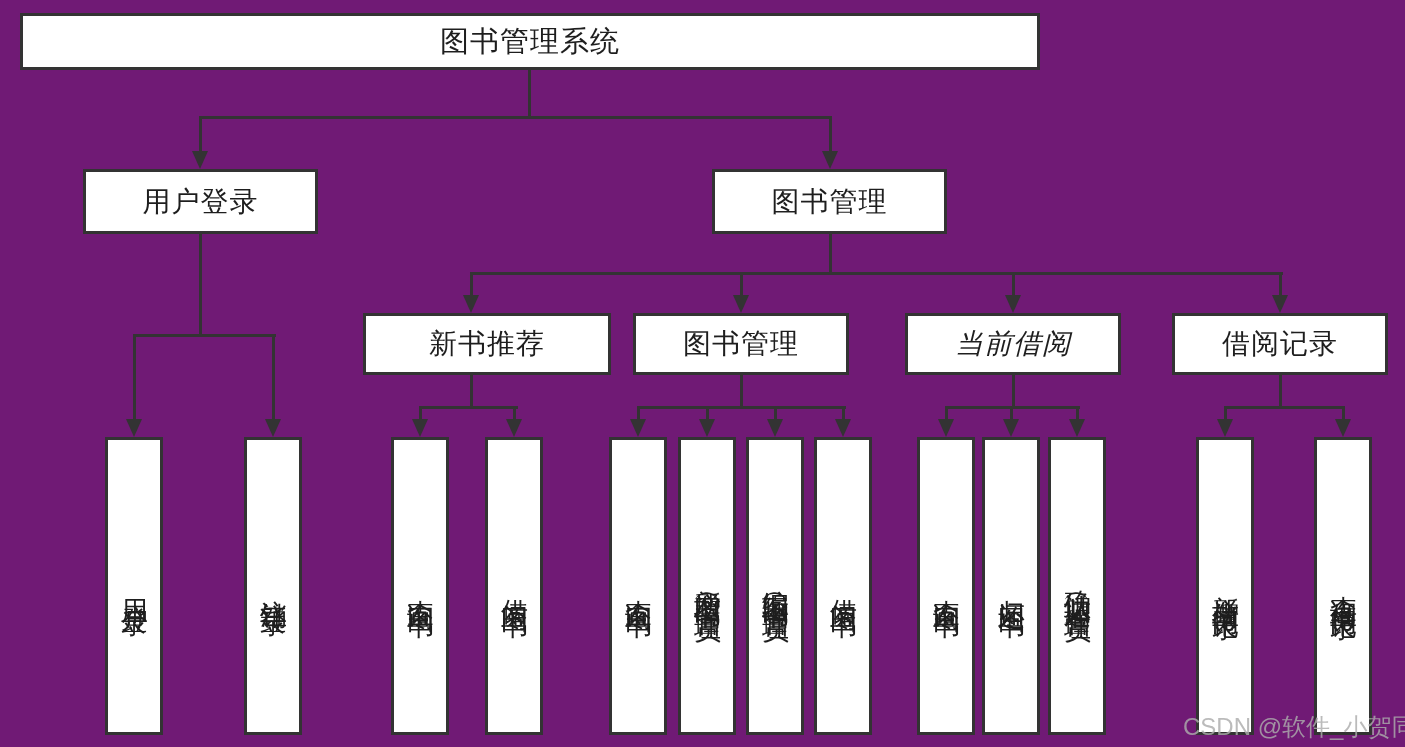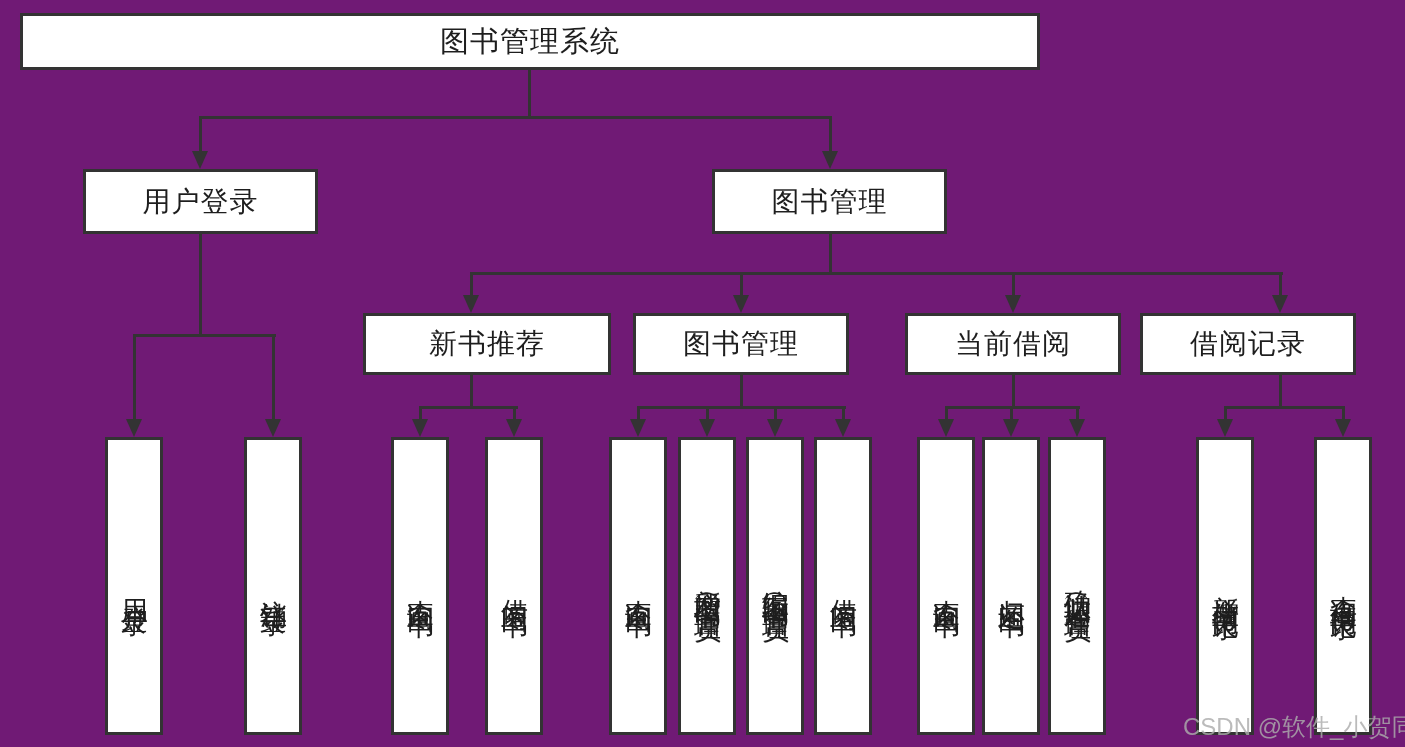--- a/index.html
+++ b/index.html
@@ -69,24 +69,24 @@
   <div class="arrow" style="left:1005px;top:295px;"></div>
   <div class="line" style="left:1279px;top:272px;width:3px;height:25px;"></div>
   <div class="arrow" style="left:1272px;top:295px;"></div>
 
   <div class="box hbox" style="left:363px;top:313px;width:248px;height:62px;">
     <span>新书推荐</span>
   </div>
   <div class="box hbox" style="left:633px;top:313px;width:216px;height:62px;">
     <span>图书管理</span>
   </div>
-  <div class="box hbox" style="left:905px;top:313px;width:216px;height:62px;">
+  <div class="box hbox" style="left:905px;top:313px;width:216px;height:62px;font-style:italic;">
     <span>当前借阅</span>
   </div>
-  <div class="box hbox" style="left:1140px;top:313px;width:216px;height:62px;">
+  <div class="box hbox" style="left:1172px;top:313px;width:216px;height:62px;">
     <span>借阅记录</span>
   </div>
 
   <div class="line" style="left:470px;top:375px;width:3px;height:34px;"></div>
   <div class="line" style="left:419px;top:406px;width:99px;height:3px;"></div>
   <div class="line" style="left:419px;top:406px;width:3px;height:15px;"></div>
   <div class="arrow" style="left:412px;top:419px;"></div>
   <div class="line" style="left:513px;top:406px;width:3px;height:15px;"></div>
   <div class="arrow" style="left:506px;top:419px;"></div>
 

